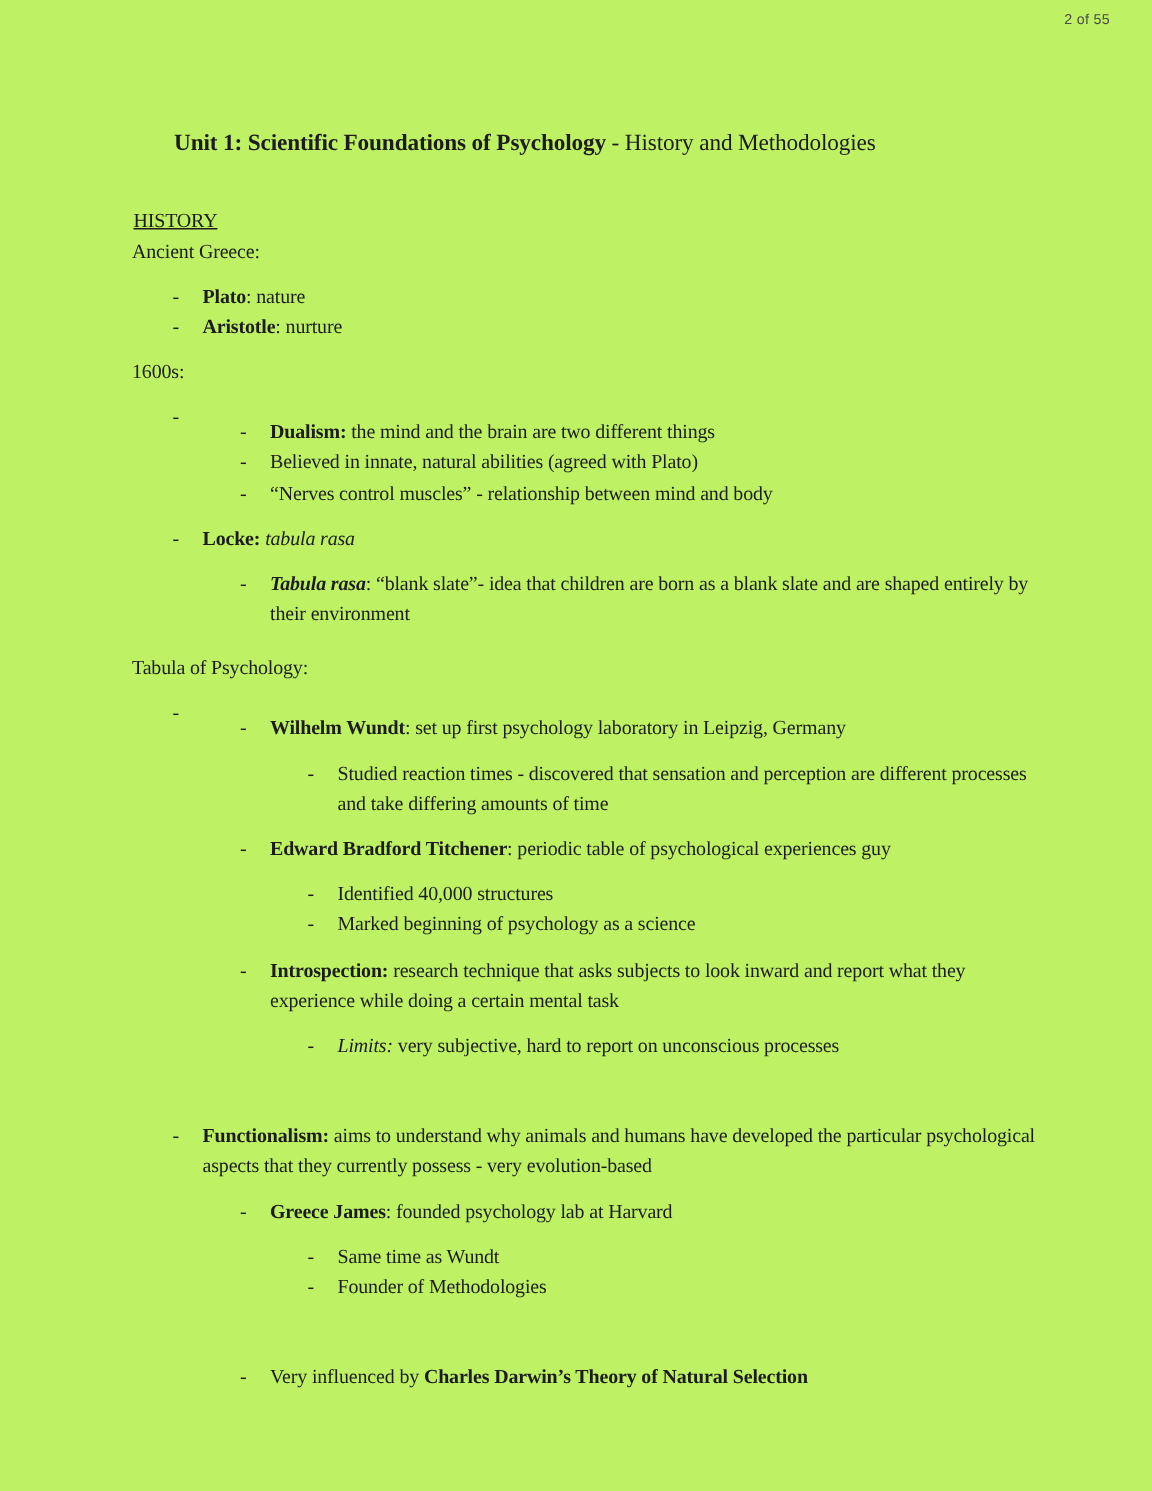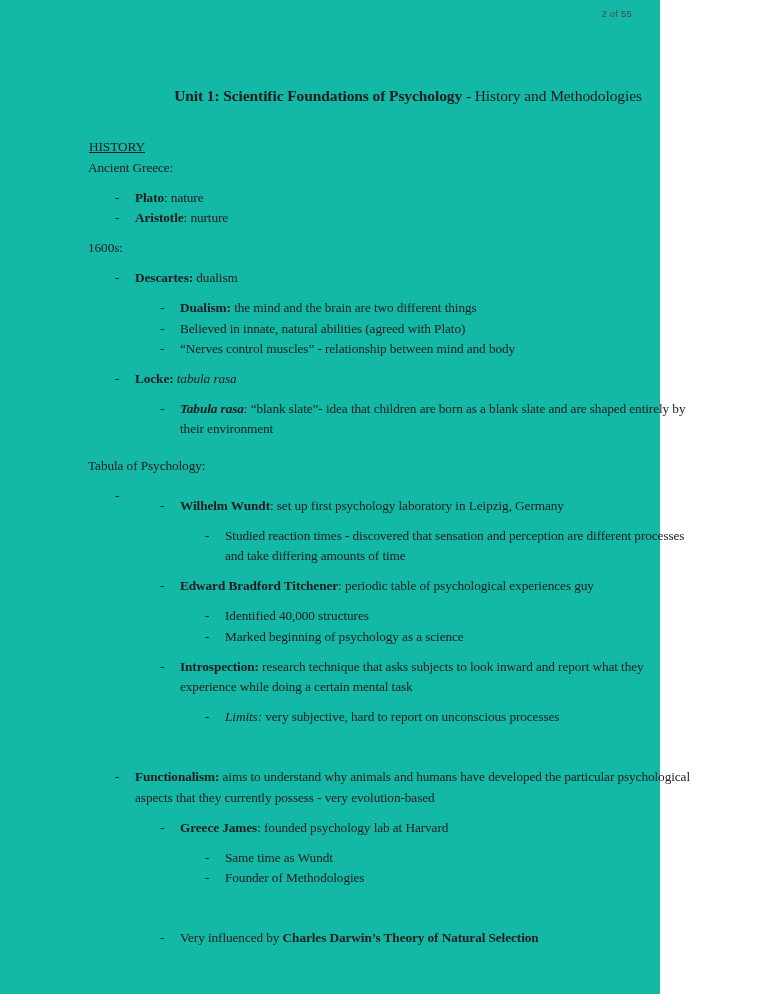--- a/index.html
+++ b/index.html
@@ -11,24 +11,24 @@
   body {
     width: 768px;
     height: 994px;
     font-family: "Liberation Serif", "DejaVu Serif", serif;
     color: #1c1c1c;
     position: relative;
     overflow: hidden;
   }
   .page {
     position: relative;
-    width: 660px;
+    width: 768px;
     height: 994px;
     box-sizing: border-box;
-    background: #14b8a6;
+    background: #bef264;
   }
 
   
   .page-header {
     position: absolute;
     top: 8px;
     right: 28px;
     font-family: "Liberation Sans", "DejaVu Sans", sans-serif;
     font-size: 9.5px;
     color: #4a4a4a;
@@ -40,21 +40,21 @@
     position: absolute;
     left: 88px;
     top: 86px;
     width: 612px;
   }
 
   .doc-title {
     font-size: 15.5px;
     line-height: 1.35;
     margin: 0 0 30px 0;
-    text-align: center;
+    text-align: left;
     padding-left: 28px;
     letter-spacing: -0.1px;
   }
   .doc-title .t-bold { font-weight: bold; }
   .doc-title .t-reg  { font-weight: normal; }
 
   .section-head {
     font-size: 13.3px;
     line-height: 1.5;
     margin: 1px;
@@ -145,21 +145,20 @@
 
     <div class="gap-sm"></div>
 
     <h3 class="subsection-head">1600s:</h3>
 
     <div class="gap-sm"></div>
 
     <ul class="lvl lvl1">
       <li class="item">
         <span class="dash">-</span>
-        <span class="txt"><span class="bold">Descartes:</span><span> dualism</span></span>
         <div class="gap-sm"></div>
         <ul class="lvl lvl2">
           <li class="item">
             <span class="dash">-</span>
             <span class="txt"><span class="bold">Dualism:</span><span> the mind and the brain are two different things</span></span>
           </li>
           <li class="item">
             <span class="dash">-</span>
             <span class="txt">Believed in innate, natural abilities (agreed with Plato)</span>
           </li>

